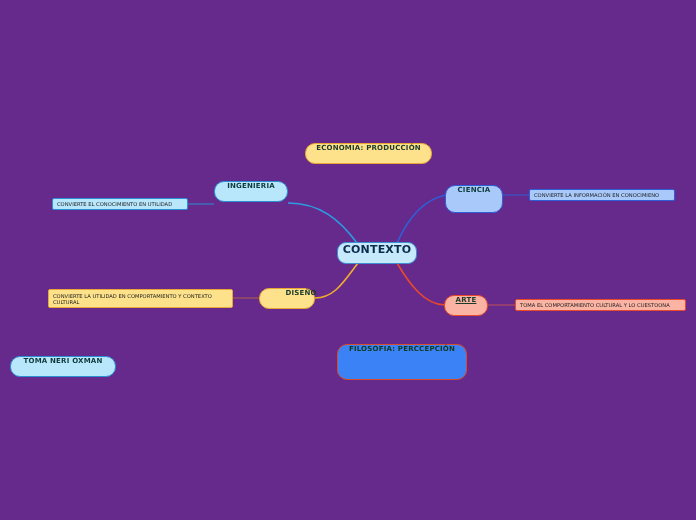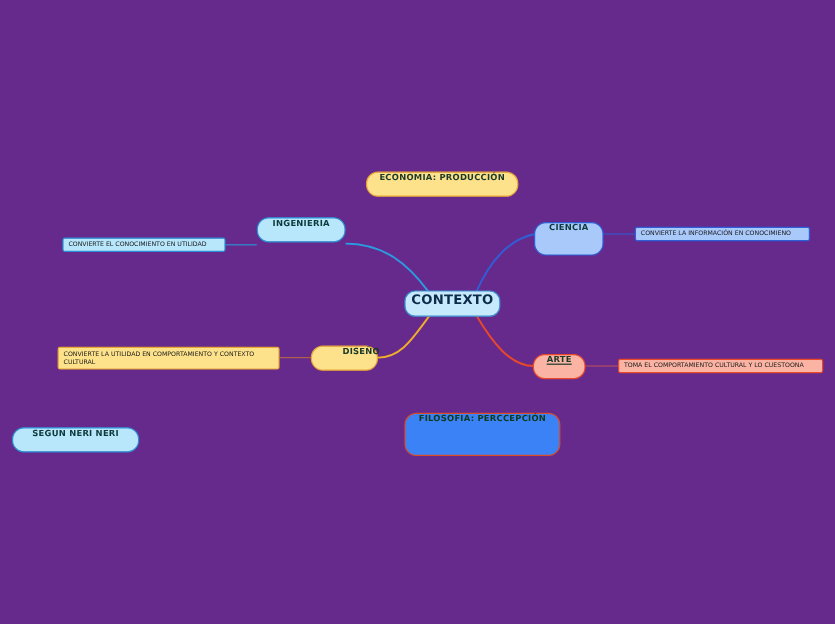--- a/index.html
+++ b/index.html
@@ -38,21 +38,21 @@
 
 <div class="node pill" style="left:305px;top:143px;width:127px;height:21px;background:#fde28b;border-color:#e8a637;color:#1a3a2a;">
   <span>ECONOMIA: PRODUCCIÓN</span>
 </div>
 
 <div class="node pill" style="left:317px;top:344px;width:130px;height:36px;background:#3b82f6;border-color:#d84d2a;color:#0e3a1e;margin-left:20px;">
   <span>FILOSOFIA: PERCCEPCIÓN</span>
 </div>
 
 <div class="node pill" style="left:10px;top:356px;width:106px;height:21px;background:#b8e6fb;border-color:#2b8fd4;color:#0d3a3a;">
-  <span>SEGUN NERI NERI</span>
+  <span>TOMA NERI OXMAN</span>
 </div>
 
 <div class="node pill" style="left:214px;top:181px;width:74px;height:21px;background:#b8e6fb;border-color:#2b8fd4;color:#0d3a3a;">
   <span>INGENIERIA</span>
 </div>
 <div class="leaf" style="left:52px;top:198px;width:136px;height:12px;background:#b8e6fb;border-color:#2b8fd4;">
   <span>CONVIERTE EL CONOCIMIENTO EN UTILIDAD</span>
 </div>
 
 <div class="node pill" style="left:445px;top:185px;width:58px;height:28px;background:#a9c9fb;border-color:#2f5fd6;color:#0d3a3a;">

